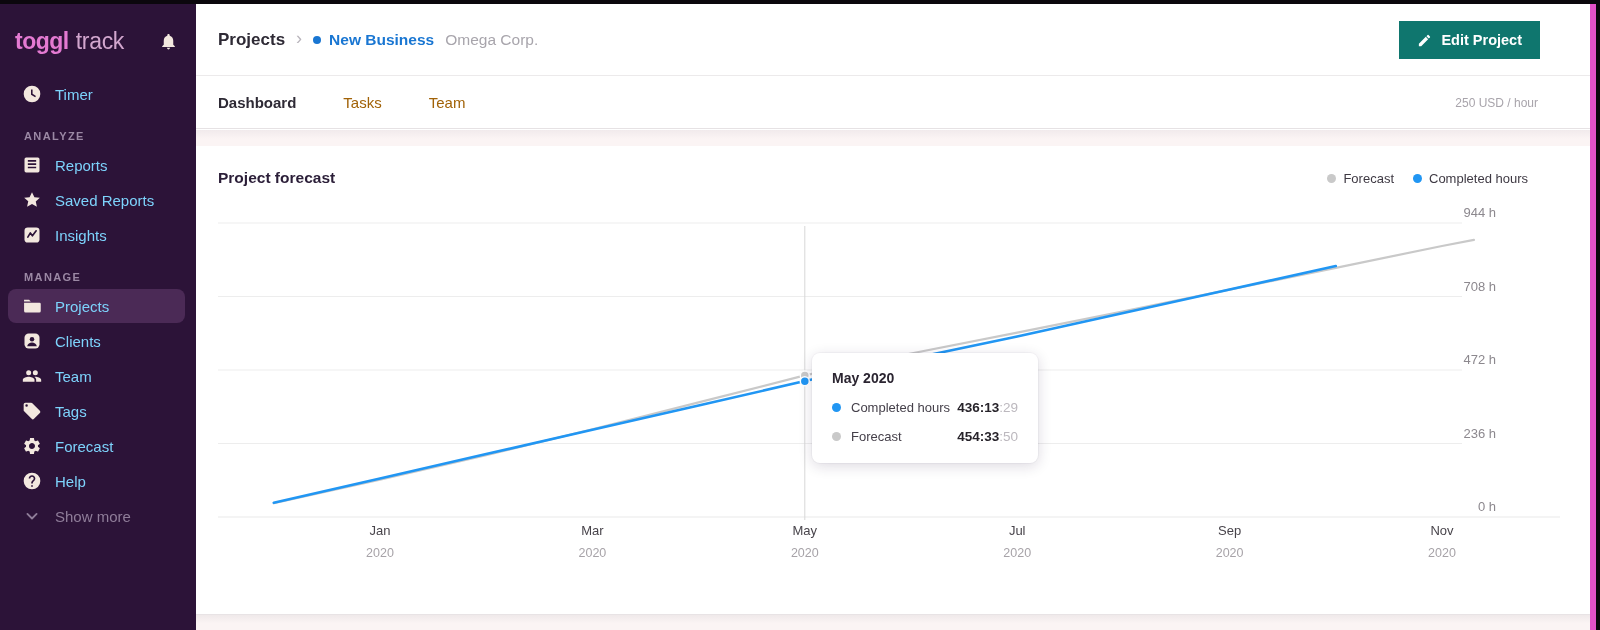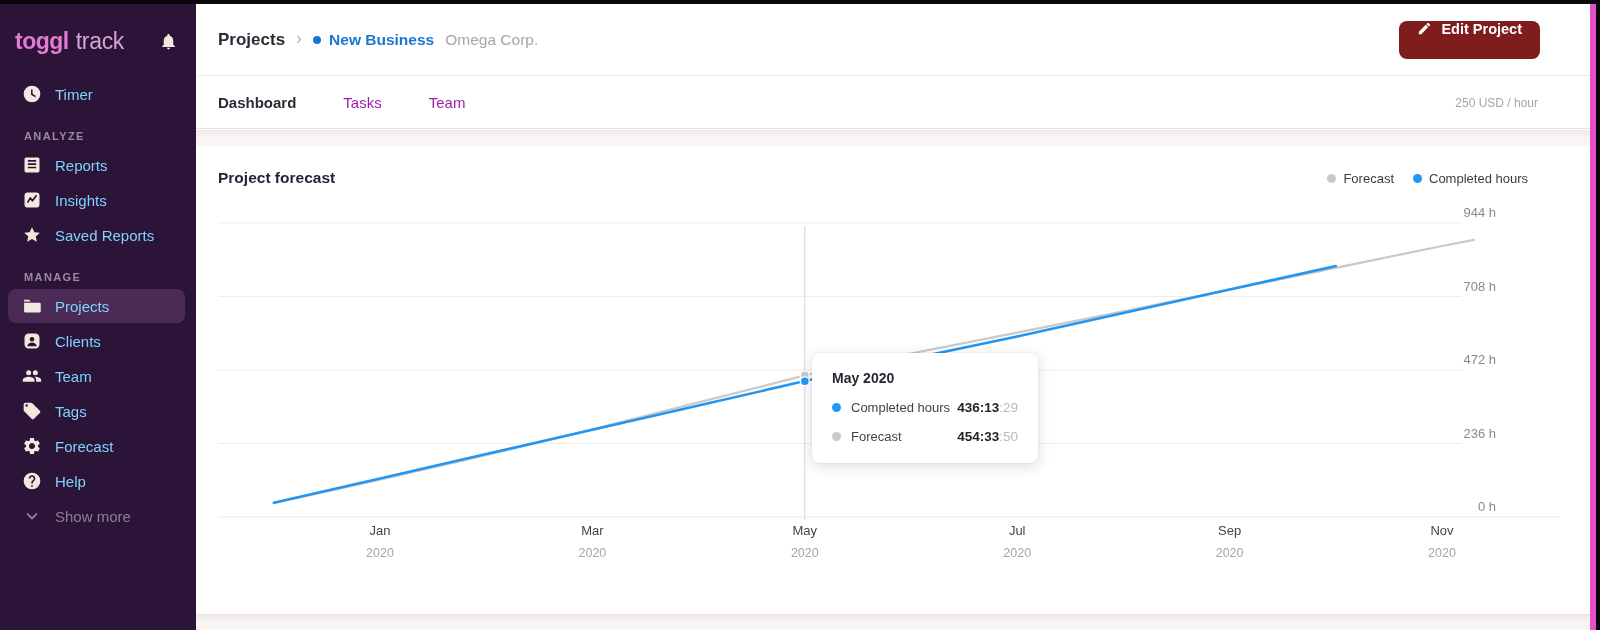--- a/index.html
+++ b/index.html
@@ -30,26 +30,26 @@
 
   
   .main { position:absolute; left:196px; top:4px; width:1394px; height:626px; background:#fff; }
 
   .app-header { position:absolute; left:0; top:0; width:100%; height:72px; background:#fff; border-bottom:1px solid #eceaeb; display:flex; align-items:center; padding-left:22px; }
   .bc-root { font-size:17px; font-weight:600; color:#2e2a35; }
   .bc-sep { font-size:18px; color:#b9b5bc; margin:0 11px; position:relative; top:-1px; }
   .bc-dot { width:8px; height:8px; border-radius:50%; background:#1976d2; margin-right:8px; }
   .bc-project { font-size:15.5px; font-weight:600; color:#1976d2; }
   .bc-client { font-size:15.5px; color:#a8a5ac; margin-left:11px; }
-  .edit-btn { position:absolute; right:50px; top:17px; height:38px; display:flex; align-items:flex-start; padding:0 18px; background:#7f1d1d; border:none; border-radius:8px; color:#fff; font-size:14.5px; font-weight:600; font-family:inherit; cursor:pointer; }
+  .edit-btn { position:absolute; right:50px; top:17px; height:38px; display:flex; align-items:center; padding:0 18px; background:#0f766e; border:none; border-radius:0; color:#fff; font-size:14.5px; font-weight:600; font-family:inherit; cursor:pointer; }
   .edit-btn .pencil { width:15px; height:15px; margin-right:9px; }
   .edit-btn .pencil svg { width:15px; height:15px; display:block; }
 
   .tab-bar { position:absolute; left:0; top:73px; width:100%; height:52px; background:#fff; border-bottom:1px solid #e6e2e4; display:flex; align-items:center; padding:0 52px 0 22px; }
-  .tab { font-size:15px; color:#a21caf; margin-right:27px; cursor:pointer; }
+  .tab { font-size:15px; color:#a16207; margin-right:27px; cursor:pointer; }
   .tab.active { color:#2e2a35; font-weight:600; }
   .rate { margin-left:auto; font-size:12px; color:#a8a4ab; }
 
   .band-top { position:absolute; left:0; top:126px; width:100%; height:16px; background:linear-gradient(#f1eaec,#fbf4f4 55%); }
   .content { position:absolute; left:0; top:142px; width:100%; height:468px; background:#fff; }
   .band-bottom { position:absolute; left:0; bottom:0; width:100%; height:16px; background:linear-gradient(#efe9ea,#fbf4f4 55%); border-top:1px solid #e8e3e5; }
 
   .panel-title { position:absolute; left:22px; top:165px; font-size:15.5px; font-weight:700; color:#2b1e38; }
   .legend { position:absolute; right:62px; top:167px; display:flex; align-items:center; }
   .legend-item { display:flex; align-items:center; margin-left:19px; }
@@ -99,33 +99,33 @@
           <span class="side-icon">
             <svg viewBox="0 0 24 24">
               <path fill="#f3e8df" fill-rule="evenodd" d="M19 3H5a2 2 0 0 0-2 2v14a2 2 0 0 0 2 2h14a2 2 0 0 0 2-2V5a2 2 0 0 0-2-2zm-2 13H7v-2h10v2zm0-4H7v-2h10v2zm0-4H7V6h10v2z"></path>
             </svg>
           </span>
           <span class="side-label">Reports</span>
         </div>
         <div class="side-item">
           <span class="side-icon">
             <svg viewBox="0 0 24 24">
+              <path fill="#f3e8df" d="M12 2.8l2.9 6 6.5.6-4.9 4.3 1.4 6.4L12 16.8 6.1 20l1.4-6.4L2.6 9.4l6.5-.6z"></path>
+            </svg>
+          </span>
+          <span class="side-label">Saved Reports</span>
+        </div>
+        <div class="side-item">
+          <span class="side-icon">
+            <svg viewBox="0 0 24 24">
               <rect fill="#f3e8df" x="3" y="3" width="18" height="18" rx="4"></rect>
               <path stroke="#2c1338" stroke-width="2" fill="none" stroke-linecap="round" stroke-linejoin="round" d="M7 14.5l3-5 2.5 3.5 4.5-6"></path>
             </svg>
           </span>
           <span class="side-label">Insights</span>
-        </div>
-        <div class="side-item">
-          <span class="side-icon">
-            <svg viewBox="0 0 24 24">
-              <path fill="#f3e8df" d="M12 2.8l2.9 6 6.5.6-4.9 4.3 1.4 6.4L12 16.8 6.1 20l1.4-6.4L2.6 9.4l6.5-.6z"></path>
-            </svg>
-          </span>
-          <span class="side-label">Saved Reports</span>
         </div>
         <div class="side-header">MANAGE</div>
         <div class="side-item active">
           <span class="side-icon">
             <svg viewBox="0 0 24 24">
               <path fill="#f3e8df" d="M2.5 4.5h6l2 2.2h-8z"></path>
               <path fill="#f3e8df" d="M2.5 8.2H21a1.5 1.5 0 0 1 1.5 1.5v8.3a1.8 1.8 0 0 1-1.8 1.8H4.3a1.8 1.8 0 0 1-1.8-1.8z"></path>
             </svg>
           </span>
           <span class="side-label">Projects</span>

